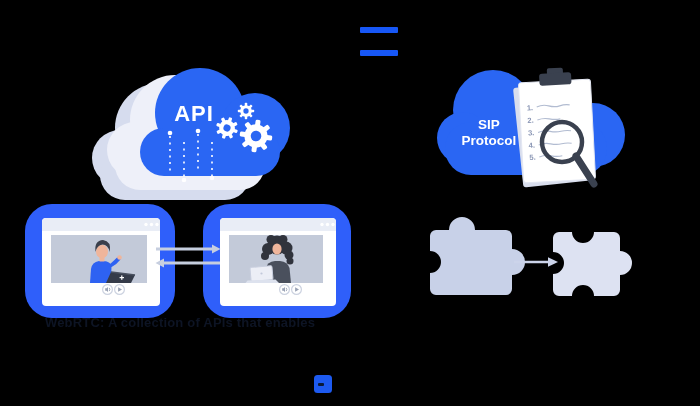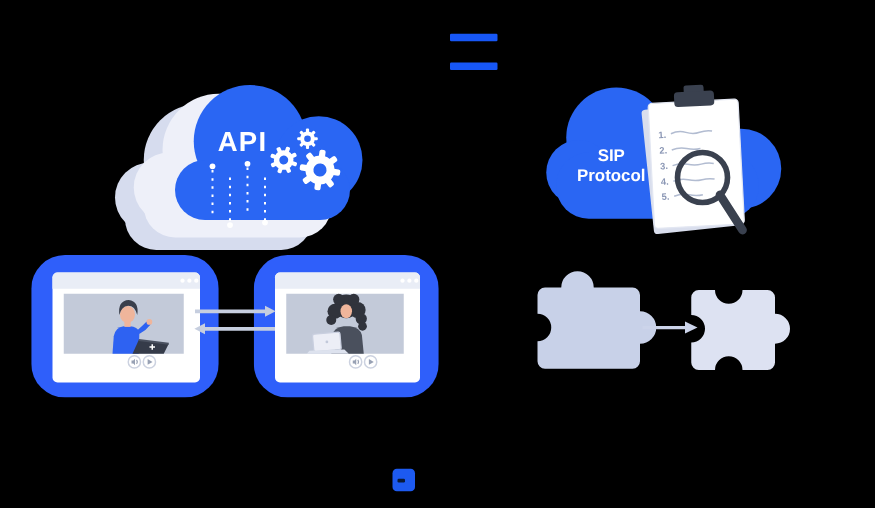--- a/index.html
+++ b/index.html
@@ -206,20 +206,21 @@
       <circle cx="81.5" cy="85.5" r="4.9" fill="#ffffff" stroke="#ccd2e0" stroke-width="1.2"></circle>
       <g>
         <polygon points="79.2,84.3 80.6,84.3 82,82.9 82,88.1 80.6,86.7 79.2,86.7" fill="#98a1b4"></polygon>
         <path d="M83.2 83.9 q1.3 1.6 0 3.2" stroke="#98a1b4" stroke-width="0.9" fill="none"></path>
       </g>
       <circle cx="93.5" cy="85.5" r="4.9" fill="#ffffff" stroke="#ccd2e0" stroke-width="1.2"></circle>
       <polygon points="92.1,83.2 96,85.5 92.1,87.8" fill="#98a1b4"></polygon>
     </g>
   </svg>
 
+  <div class="caption">WebRTC: A collection of APIs that enables</div>
 
   <svg class="abs" style="left:420px;top:212px" width="110" height="92" viewBox="0 0 110 92">
     <path fill="#c8d1e8" d="M 16 18 L 29 18 A 13 13 0 0 1 55 18 L 86 18 A 6 6 0 0 1 92 24 L 92 37
              A 13 13 0 0 1 92 63 L 92 77 A 6 6 0 0 1 86 83 L 16 83 A 6 6 0 0 1 10 77
              L 10 61 A 11 11 0 0 0 10 39 L 10 24 A 6 6 0 0 1 16 18 Z"></path>
   </svg>
 
   <svg class="abs" style="left:512px;top:252px" width="50" height="20" viewBox="0 0 50 20">
     <line x1="2" y1="10" x2="36" y2="10" stroke="#ccd4ea" stroke-width="2.6"></line>
     <polygon points="36,5.2 46,10 36,14.8" fill="#ccd4ea"></polygon>

